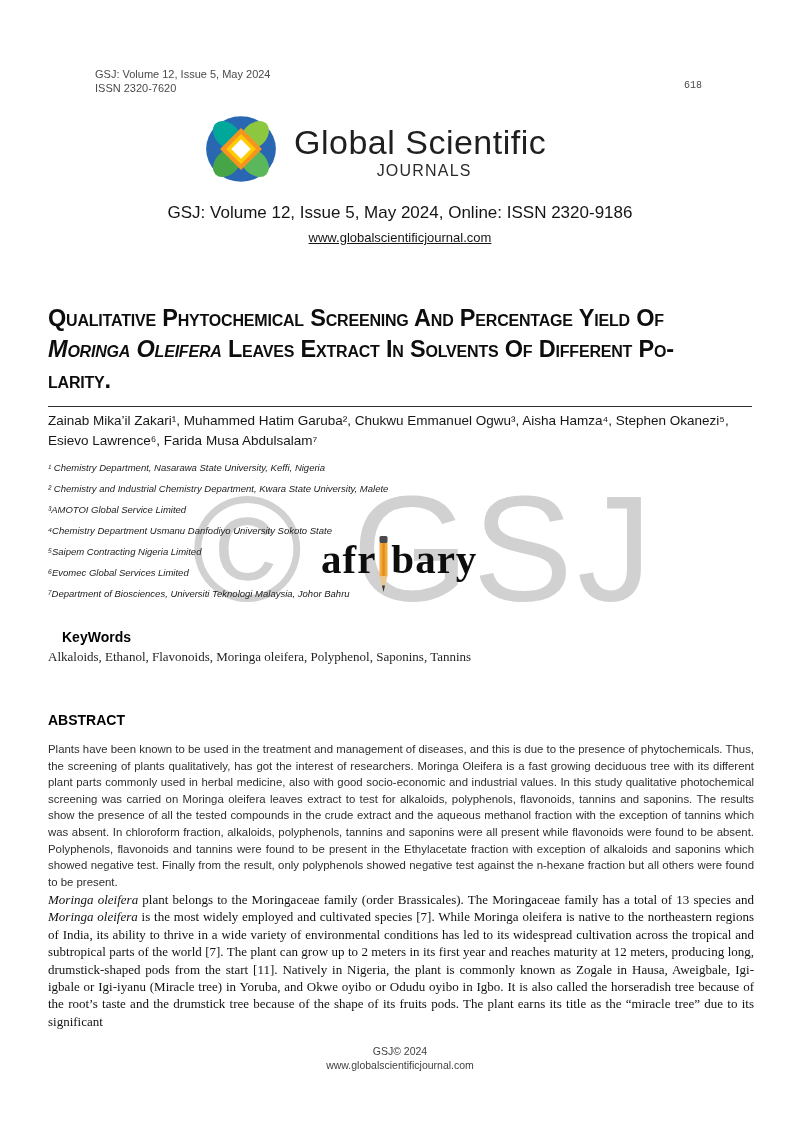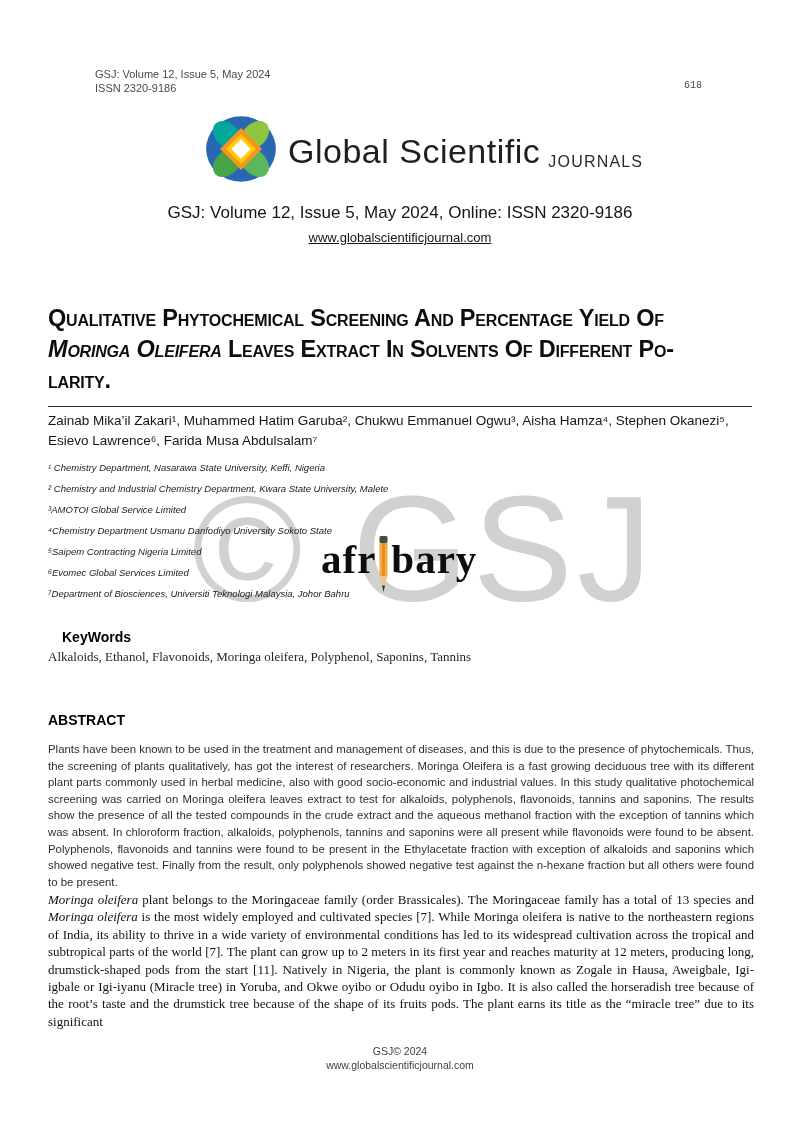--- a/index.html
+++ b/index.html
@@ -22,21 +22,21 @@
   .page-number {
     position: absolute; right: 98px; top: 80px;
     font-size: 10px; color: #4a4a4a; font-family: Liberation Mono, monospace;
   }
 
   
   .logo-row {
     position: absolute; left: 204px; top: 112px;
     display: flex; align-items: center;
   }
-  .logo-text-group { display: flex; align-items: flex-end; margin-left: 10px; }
+  .logo-text-group { display: flex; align-items: center; margin-left: 16px; flex-direction: column; }
   .brand-text {
     font-size: 34px; color: #1f1f1f; letter-spacing: 0.5px; font-weight: 400;
   }
   .journals-text {
     font-size: 16px; color: #2b2b2b; letter-spacing: 1.2px; margin-left: 8px; font-weight: 400;
   }
 
   
   .masthead {
     position: absolute; top: 203px; left: 0; width: 100%;
@@ -124,21 +124,21 @@
     text-align: center; font-size: 10.5px; line-height: 14px; color: #3f3f3f; margin-top: 10px;
   }
 </style>
 </head>
 <body>
 
 <div class="page">
 
   <div class="header-meta">
     <div>GSJ: Volume 12, Issue 5, May 2024</div>
-    <div>ISSN 2320-9186</div>
+    <div>ISSN 2320-7620</div>
   </div>
   <div class="page-number">618</div>
 
   <div class="logo-row">
     <span>
       <svg width="74" height="74" viewBox="0 0 70 70" aria-hidden="true">
         <ellipse cx="35" cy="35" rx="33" ry="31" fill="#2a67b2"></ellipse>
         <g transform="rotate(45 35 35)">
           <ellipse cx="35" cy="17" rx="11" ry="16" fill="#8dc63f"></ellipse>
           <ellipse cx="35" cy="53" rx="11" ry="16" fill="#46a546"></ellipse>

